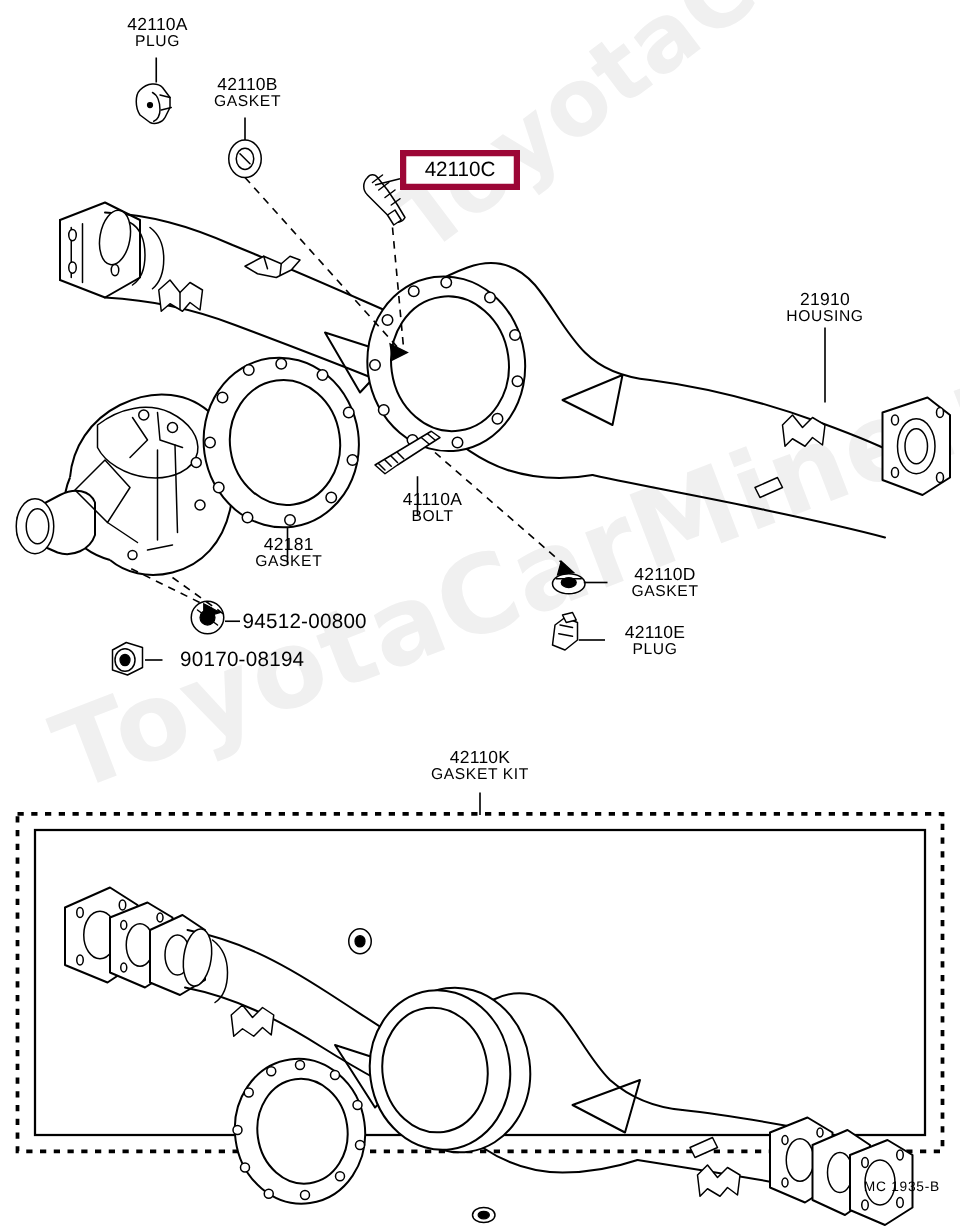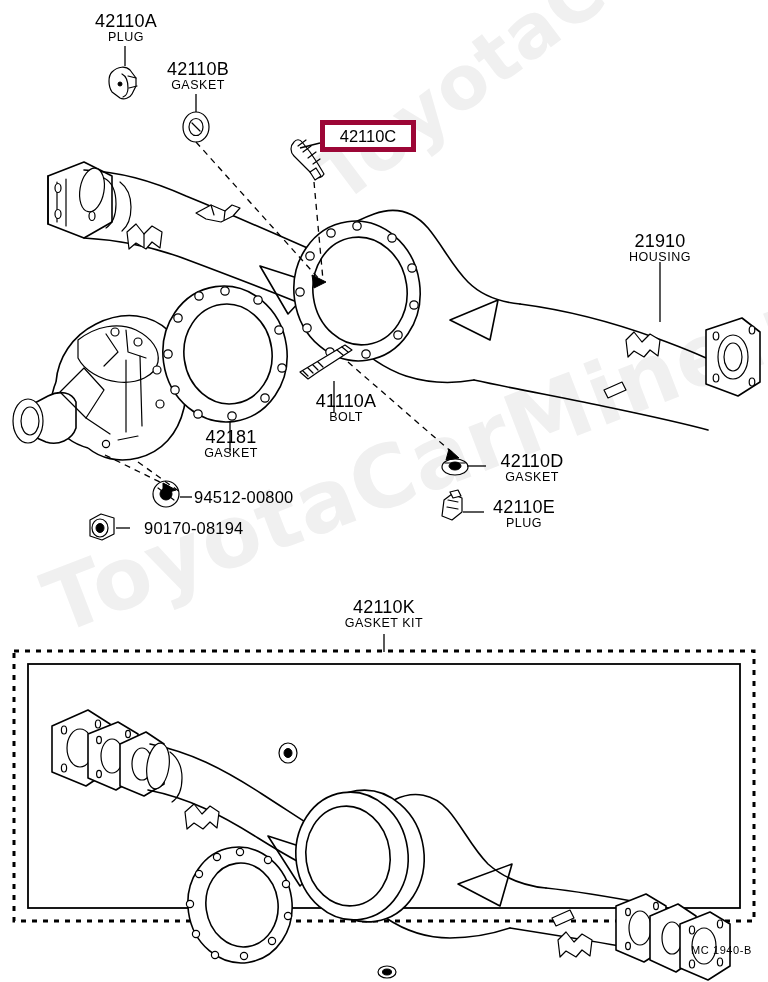--- a/index.html
+++ b/index.html
@@ -68,21 +68,21 @@
     position: absolute;
     z-index: 4;
     font-family: "Liberation Sans", sans-serif;
     color: #000;
     white-space: nowrap;
     text-align: center;
     line-height: 1.0;
   }
   .lbl .pn {
     display: block;
-    font-size: 18px;
+    font-size: 14px;
     font-weight: 400;
     letter-spacing: 0.2px;
   }
   .lbl .dsc {
     display: block;
     font-size: 12.5px;
     font-weight: 400;
     letter-spacing: 0.5px;
     margin-top: 1px;
   }
@@ -476,15 +476,15 @@
 
   <div class="lbl left single" style="left:144px; top:520px;">
     <span class="pn">90170-08194</span>
   </div>
 
   <div class="lbl" style="left:338px; top:598px; width:92px;">
     <span class="pn">42110K</span>
     <span class="dsc">GASKET KIT</span>
   </div>
 
-  <div id="mc-code">MC 1940-B</div>
+  <div id="mc-code">MC 1935-B</div>
 
 </div>
 
 </body></html>

